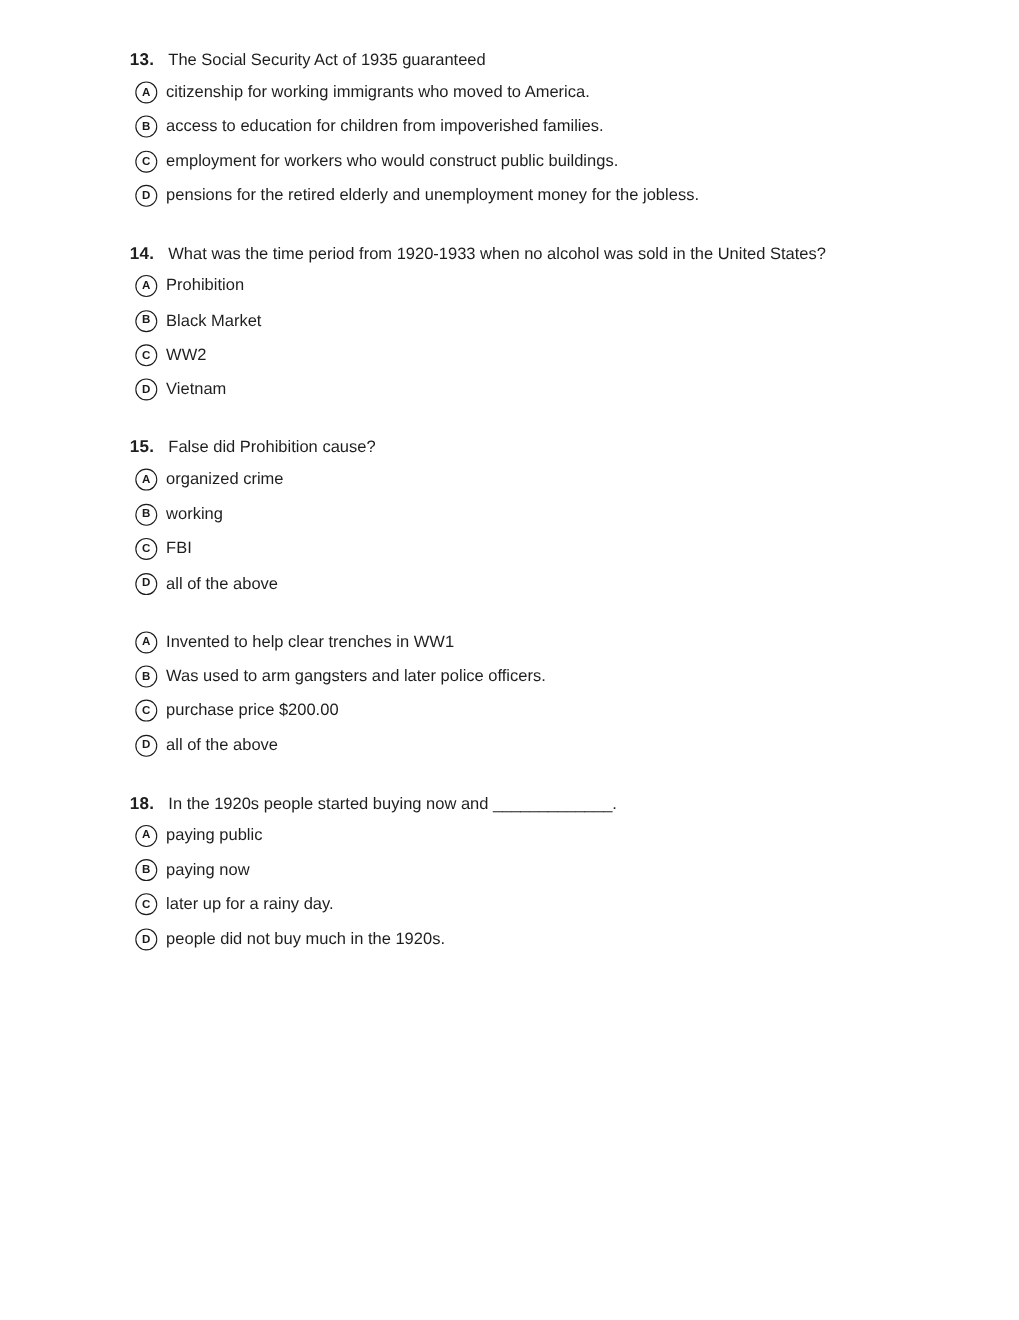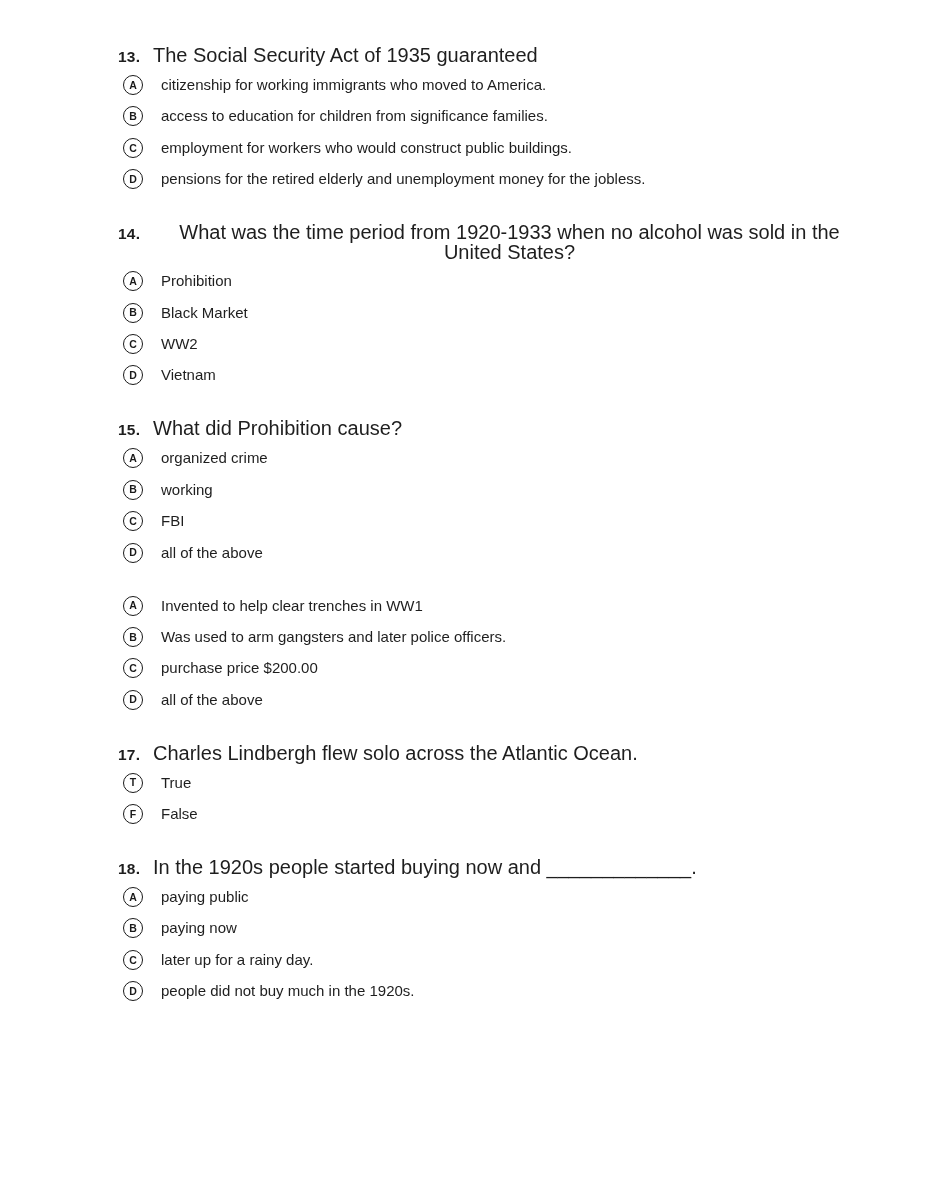--- a/index.html
+++ b/index.html
@@ -26,21 +26,21 @@
     margin-bottom: 9px;
   }
   .question-number {
     font-weight: 700;
     font-size: 15.5px;
     width: 35px;
     flex: 0 0 35px;
     letter-spacing: 0.2px;
   }
   .question-text {
-    font-size: 20px;
+    font-size: 15px;
     line-height: 20px;
     text-align: center;
   }
   .option-line {
     display: flex;
     align-items: center;
     height: 20px;
     margin-bottom: 11.4px;
     margin-left: 5px;
   }
@@ -57,21 +57,21 @@
   }
   .option-letter {
     font-size: 10.5px;
     font-weight: 700;
     line-height: 1;
     color: #1a1a1a;
     letter-spacing: 0;
   }
   .option-text {
     font-size: 15px;
-    margin-left: 18px;
+    margin-left: 8px;
     line-height: 20px;
     white-space: nowrap;
   }
 </style>
 </head>
 <body>
 
 <div class="page">
   <div id="quiz-container">
   <div class="question">
@@ -84,21 +84,21 @@
     <span class="option-circle">
       <span class="option-letter">A</span>
     </span>
     <span class="option-text">citizenship for working immigrants who moved to America.</span>
   </div>
 
   <div class="option-line">
     <span class="option-circle">
       <span class="option-letter">B</span>
     </span>
-    <span class="option-text">access to education for children from significance families.</span>
+    <span class="option-text">access to education for children from impoverished families.</span>
   </div>
 
   <div class="option-line">
     <span class="option-circle">
       <span class="option-letter">C</span>
     </span>
     <span class="option-text">employment for workers who would construct public buildings.</span>
   </div>
 
   <div class="option-line">
@@ -142,21 +142,21 @@
       <span class="option-letter">D</span>
     </span>
     <span class="option-text">Vietnam</span>
   </div>
 </div>
   </div>
 
   <div class="question">
     <div class="question-line">
       <span class="question-number">15.</span>
-      <span class="question-text">What did Prohibition cause?</span>
+      <span class="question-text">False did Prohibition cause?</span>
     </div>
     <div class="options">
   <div class="option-line">
     <span class="option-circle">
       <span class="option-letter">A</span>
     </span>
     <span class="option-text">organized crime</span>
   </div>
 
   <div class="option-line">
@@ -207,41 +207,20 @@
 
   <div class="option-line">
     <span class="option-circle">
       <span class="option-letter">D</span>
     </span>
     <span class="option-text">all of the above</span>
   </div>
 </div>
   </div>
 
-  <div class="question">
-    <div class="question-line">
-      <span class="question-number">17.</span>
-      <span class="question-text">Charles Lindbergh flew solo across the Atlantic Ocean.</span>
-    </div>
-    <div class="options">
-  <div class="option-line">
-    <span class="option-circle">
-      <span class="option-letter">T</span>
-    </span>
-    <span class="option-text">True</span>
-  </div>
-
-  <div class="option-line">
-    <span class="option-circle">
-      <span class="option-letter">F</span>
-    </span>
-    <span class="option-text">False</span>
-  </div>
-</div>
-  </div>
 
   <div class="question">
     <div class="question-line">
       <span class="question-number">18.</span>
       <span class="question-text">In the 1920s people started buying now and _____________.</span>
     </div>
     <div class="options">
   <div class="option-line">
     <span class="option-circle">
       <span class="option-letter">A</span>

